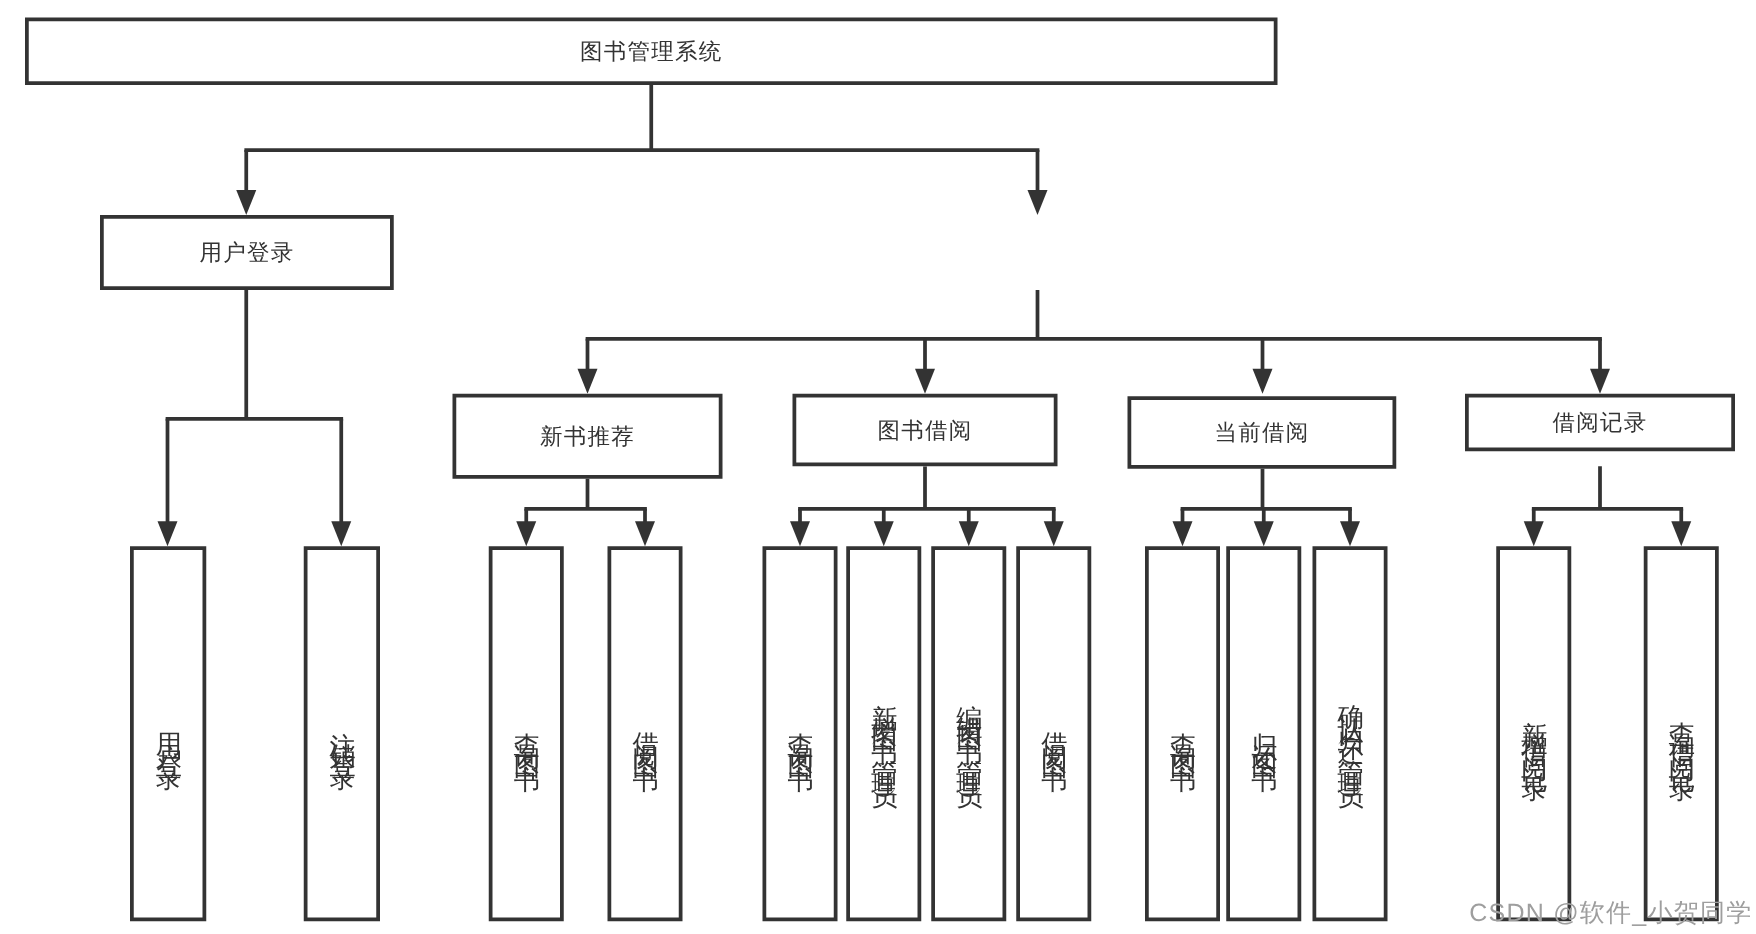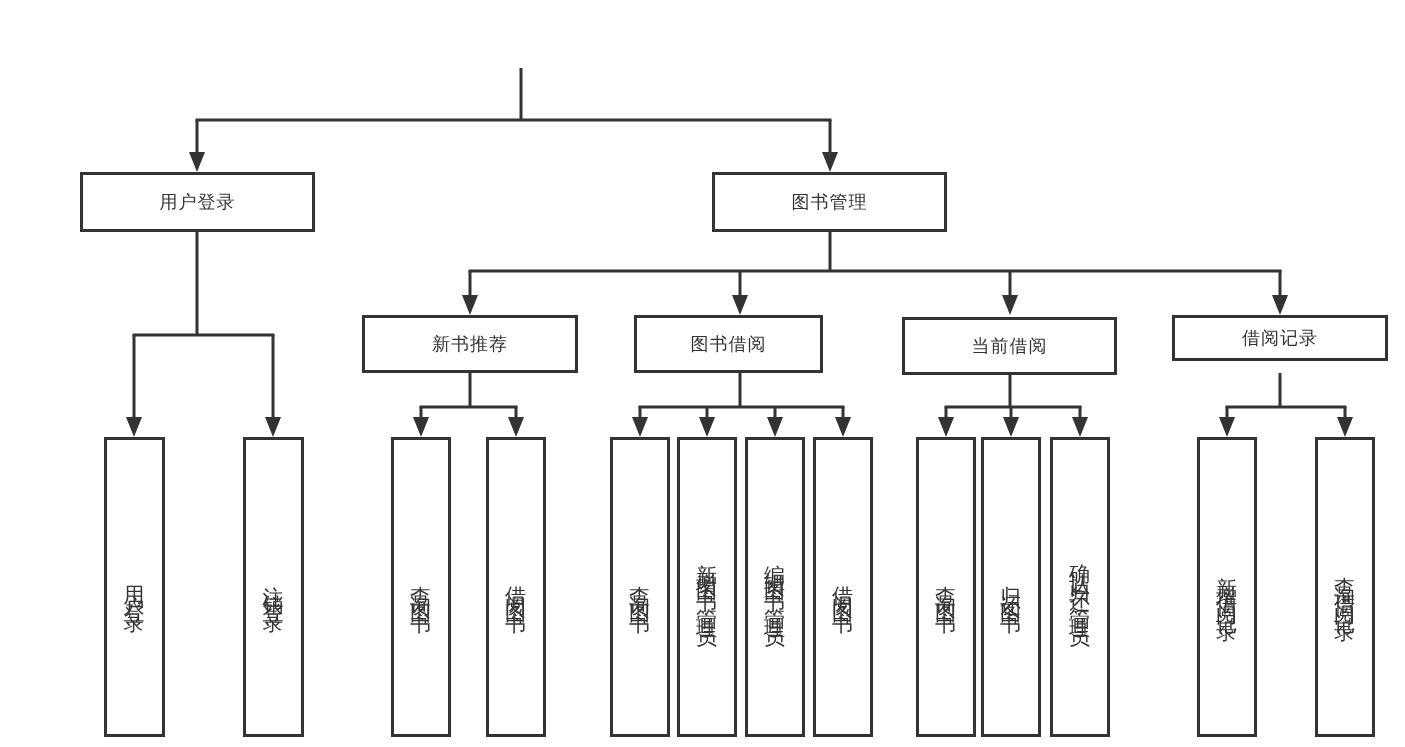--- a/index.html
+++ b/index.html
@@ -29,22 +29,22 @@
     letter-spacing: 9px;
     line-height: 1;
     white-space: nowrap;
   }
   
   .n-root { left: 20px; top: 14px; width: 1002px; height: 54px; }
   
   .n-login   { left: 80px;  top: 172px; width: 235px; height: 60px; }
   .n-mgmt    { left: 712px; top: 172px; width: 235px; height: 60px; }
   
-  .n-newrec  { left: 362px;  top: 315px; width: 216px; height: 58px; }
-  .n-borrow  { left: 634px;  top: 315px; width: 189px; height: 58px; }
+  .n-newrec  { left: 362px;  top: 315px; width: 216px; height: 68px; }
+  .n-borrow  { left: 634px;  top: 315px; width: 212px; height: 58px; }
   .n-current { left: 902px;  top: 317px; width: 215px; height: 58px; }
   .n-record  { left: 1172px; top: 315px; width: 216px; height: 46px; }
   
   .leaf { top: 437px; height: 300px; width: 60px; }
   .l-login1 { left: 104px; width: 61px; }
   .l-login2 { left: 243px; width: 61px; }
   .l-new1 { left: 391px; }
   .l-new2 { left: 486px; }
   .l-bor1 { left: 610px; }
   .l-bor2 { left: 677px; }
@@ -117,26 +117,26 @@
       <line x1="1080" y1="407" x2="1080" y2="421" stroke="#333333" stroke-width="3"></line>
       <polygon points="1072,417 1088,417 1080,437" fill="#333333"></polygon>
       <line x1="1280" y1="373" x2="1280" y2="407" stroke="#333333" stroke-width="3"></line>
       <line x1="1225.5" y1="407" x2="1346.5" y2="407" stroke="#333333" stroke-width="3"></line>
       <line x1="1227" y1="407" x2="1227" y2="421" stroke="#333333" stroke-width="3"></line>
       <polygon points="1219,417 1235,417 1227,437" fill="#333333"></polygon>
       <line x1="1345" y1="407" x2="1345" y2="421" stroke="#333333" stroke-width="3"></line>
       <polygon points="1337,417 1353,417 1345,437" fill="#333333"></polygon>
     </svg>
 
+  <div class="node hnode n-root">
+    <span>图书管理系统</span>
+  </div>
 
   <div class="node hnode n-login">
     <span>用户登录</span>
-  </div>
-  <div class="node hnode n-mgmt">
-    <span>图书管理</span>
   </div>
 
   <div class="node hnode n-newrec">
     <span>新书推荐</span>
   </div>
   <div class="node hnode n-borrow">
     <span>图书借阅</span>
   </div>
   <div class="node hnode n-current">
     <span>当前借阅</span>
@@ -182,13 +182,14 @@
     <span class="vtext">确认归还（管理员）</span>
   </div>
 
   <div class="node vnode leaf l-rec1">
     <span class="vtext">新增借阅记录</span>
   </div>
   <div class="node vnode leaf l-rec2">
     <span class="vtext">查询借阅记录</span>
   </div>
 
+  <div id="watermark">CSDN @软件_小贺同学</div>
 </div>
 
 </body></html>

